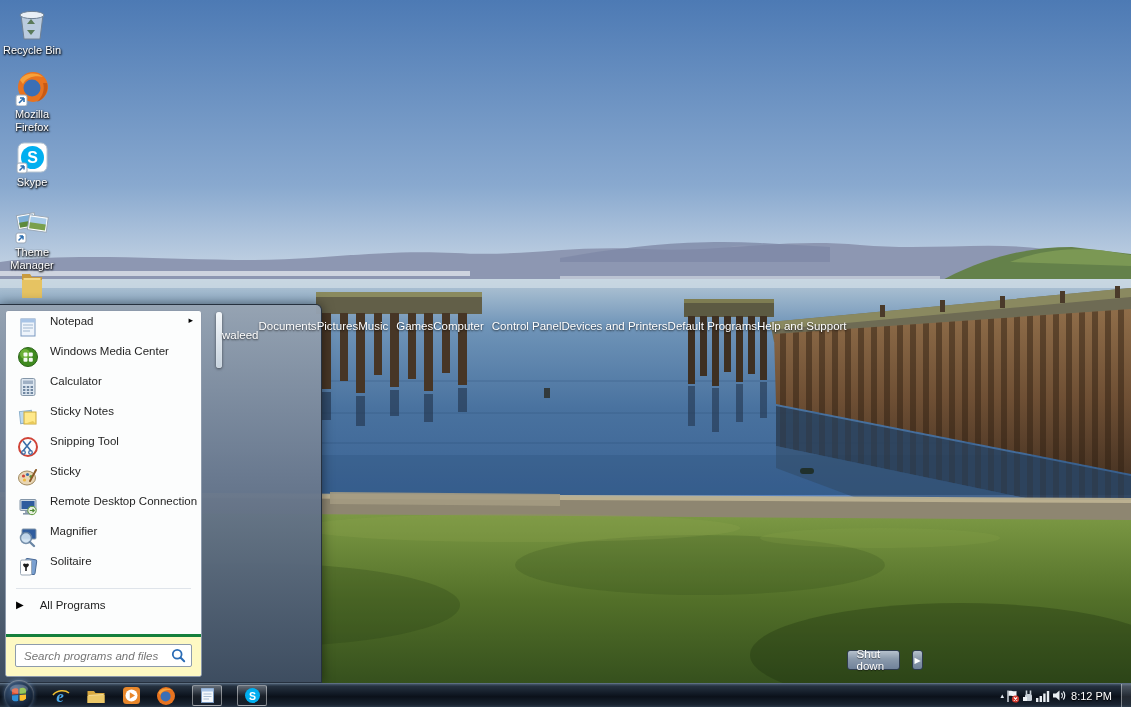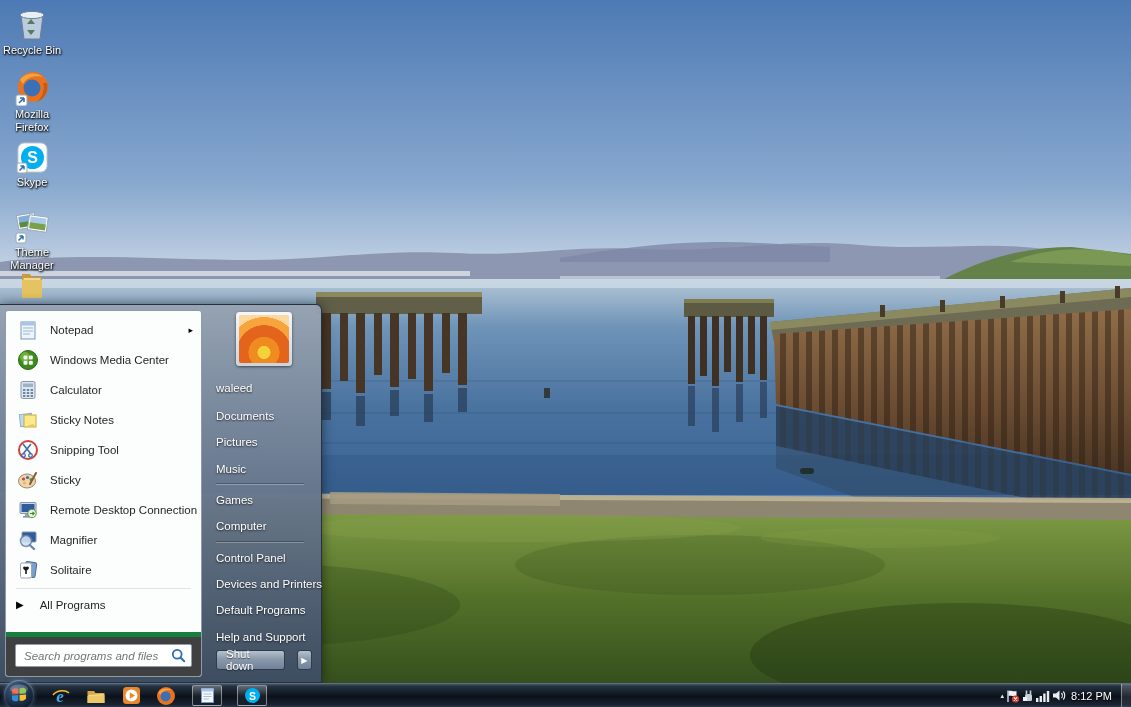--- a/index.html
+++ b/index.html
@@ -18,39 +18,39 @@
                   text-shadow:0 1px 2px #000, 1px 1px 2px #000; }
 
   
   .start-menu { position:absolute; left:0; top:304px; width:322px; height:379px; z-index:5;
     background:linear-gradient(to bottom, rgba(150,163,178,.96), rgba(108,123,144,.96) 45%, rgba(62,77,99,.96));
     border:1px solid #26313f; border-left:none; border-radius:0 6px 0 0;
     box-shadow:0 0 12px rgba(0,0,0,.5); padding:5px; display:flex; }
   .sm-left { width:197px; height:100%; background:#fcfdfd; border:1px solid #8d9aab; border-radius:3px;
     display:flex; flex-direction:column; overflow:hidden; }
   .sm-rows { flex:0 0 auto; padding-top:4px; }
-  .sm-row { height:30px; display:flex; align-items:center; padding:0 8px 0 10px; cursor:pointer; }
+  .sm-row { height:30px; display:flex; align-items:flex-start; padding:0 8px 0 10px; cursor:pointer; }
   .sm-ico { width:24px; height:24px; flex:0 0 24px; display:flex; align-items:center; justify-content:center; }
   .sm-label { font-size:11.5px; color:#252525; margin-left:10px; white-space:nowrap; }
   .sm-arrow { margin-left:auto; font-size:9px; color:#000; }
   .sm-arrow::after { content:"\25B8"; }
   .sm-sep { height:1px; background:#dfe4ea; margin:3px 10px 2px 10px; }
   .sm-allprog { height:27px; display:flex; align-items:center; padding:0 10px; cursor:pointer; }
   .ap-arrow { font-size:10px; color:#000; }
   .ap-arrow::after { content:"\25B6"; }
   .ap-label { font-size:11.5px; color:#1e1e1e; margin-left:16px; }
-  .sm-search-area { margin-top:auto; border-top:5px solid #15803d; background:#404040;
+  .sm-search-area { margin-top:auto; border-top:3px solid #15803d; background:#fef9c3;
     padding:7px 9px 9px 9px; }
   .sm-search { position:relative; }
   .sm-search input { width:100%; height:23px; border:1px solid #8e9cad; border-radius:2px;
     padding:0 26px 0 8px; font-family:"Liberation Sans",sans-serif; font-size:11.5px;
     font-style:italic; color:#666; outline:none; }
   .search-mag { position:absolute; right:6px; top:4px; }
 
-  .sm-right { width:110px; height:100%; display:flex; flex-direction:column; padding:2px 0 0 14px; }
+  .sm-right { width:110px; height:100%; display:flex; padding:2px 0 0 14px; }
   .avatar-frame { width:56px; height:56px; margin:0 auto; border-radius:4px;
     background:linear-gradient(#f4f7fa,#c7d3de); padding:3px;
     box-shadow:0 1px 3px rgba(0,0,0,.55), inset 0 0 1px #fff; }
   .avatar-img { width:100%; height:100%; border-radius:2px;
     background:radial-gradient(circle at 50% 78%, #f5d23a 0 14%, #f08b1f 15% 34%, #e4641c 35% 60%, #f7a43c 61% 78%, #fbd9a0 79%); }
   .sm-user { height:30px; margin-top:8px; display:flex; align-items:center; }
   .sm-ritem { height:27.5px; display:flex; align-items:center; cursor:pointer; }
   .sm-rlabel { font-size:11.5px; color:#fff; text-shadow:0 1px 2px rgba(0,0,0,.75); white-space:nowrap; }
   .sm-rsep { height:1px; background:rgba(255,255,255,.28); box-shadow:0 -1px 0 rgba(0,0,0,.25); margin:2px 8px 2px 0; }
   .sm-shut { margin-top:auto; margin-bottom:7px; display:flex; align-items:center; gap:12px; }

